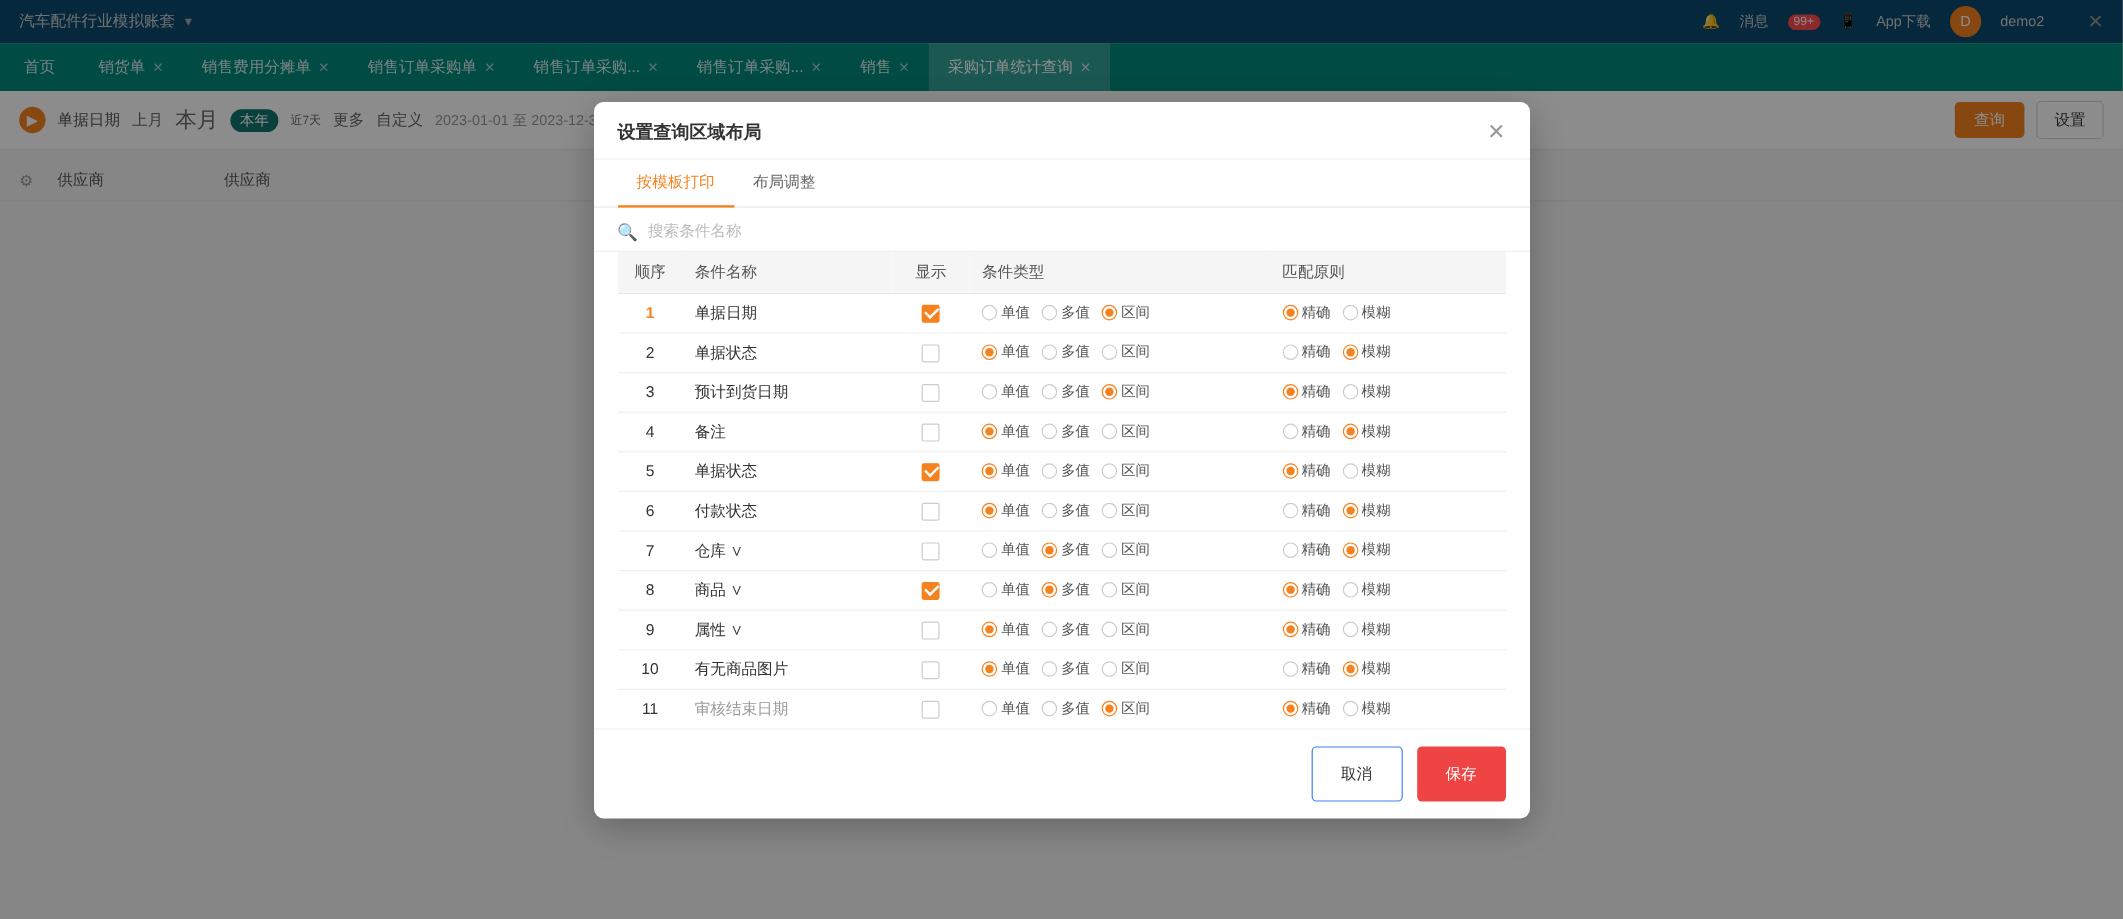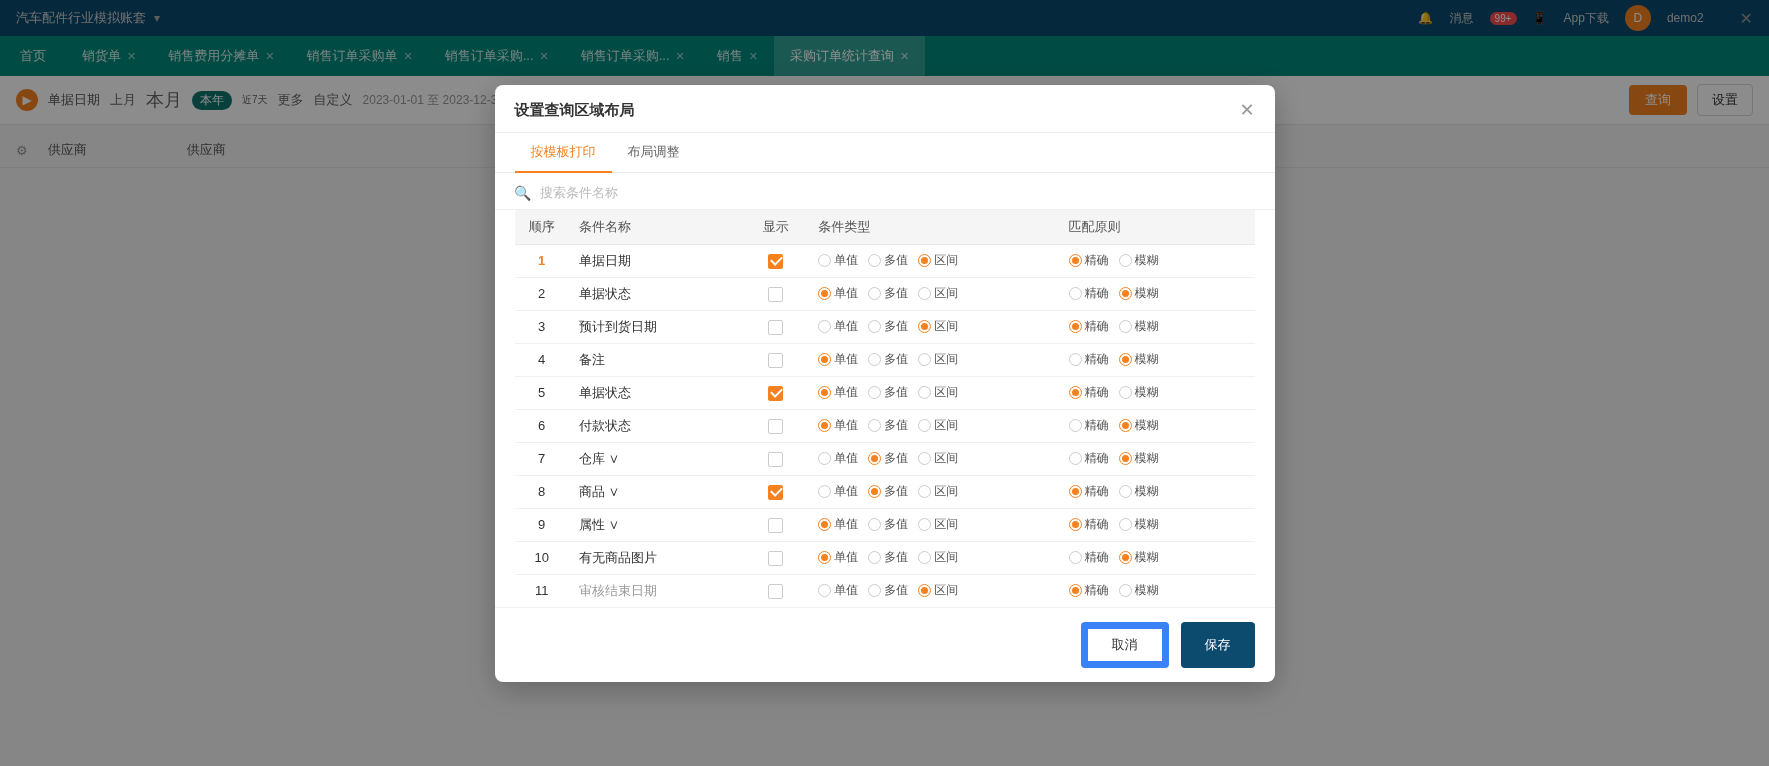--- a/index.html
+++ b/index.html
@@ -235,28 +235,28 @@
     .modal-footer {
       padding: 14px 20px;
       display: flex;
       justify-content: flex-end;
       gap: 12px;
       border-top: 1px solid #f0f0f0;
     }
     .btn-cancel {
       background: #fff;
       color: #333;
-      border: 7px solid #3b82f6;
+      border: 1px solid #3b82f6;
       border-radius: 4px;
       padding: 7px 24px;
       cursor: pointer;
       font-size: 13px;
     }
     .btn-save {
-      background: #0c4a6e;
+      background: #ef4444;
       color: #fff;
       border: none;
       border-radius: 4px;
       padding: 14px 24px;
       cursor: pointer;
       font-size: 13px;
     }
     .filter-toggle { background: #f5821f; border-radius: 50%; width: 22px; height: 22px; display: flex; align-items: center; justify-content: center; cursor: pointer; }
     .filter-toggle span { color: #fff; font-size: 14px; }
     .date-badge { background: #0f766e; color: #fff; border-radius: 10px; padding: 1px 8px; font-size: 12px; cursor: pointer; }

